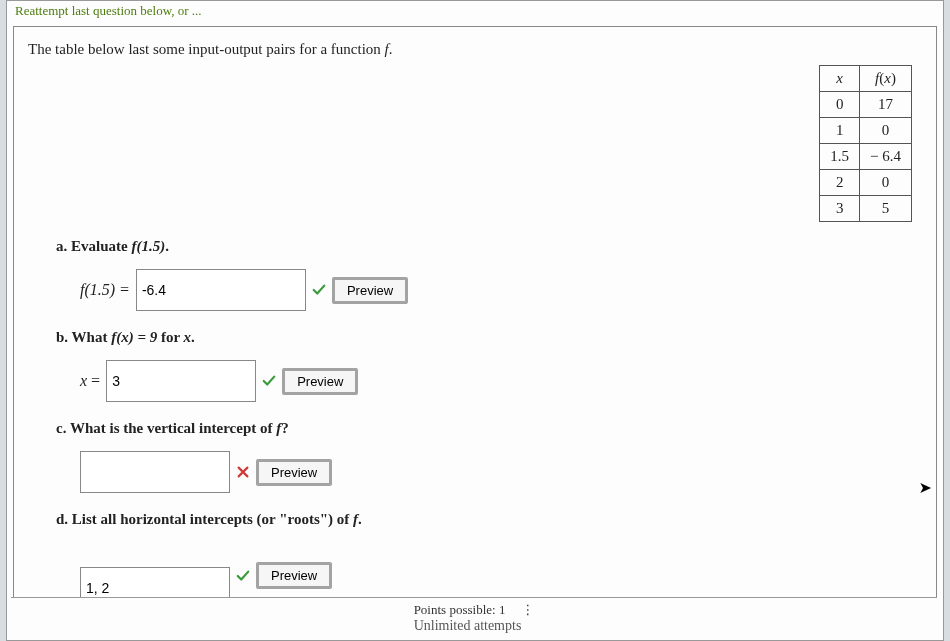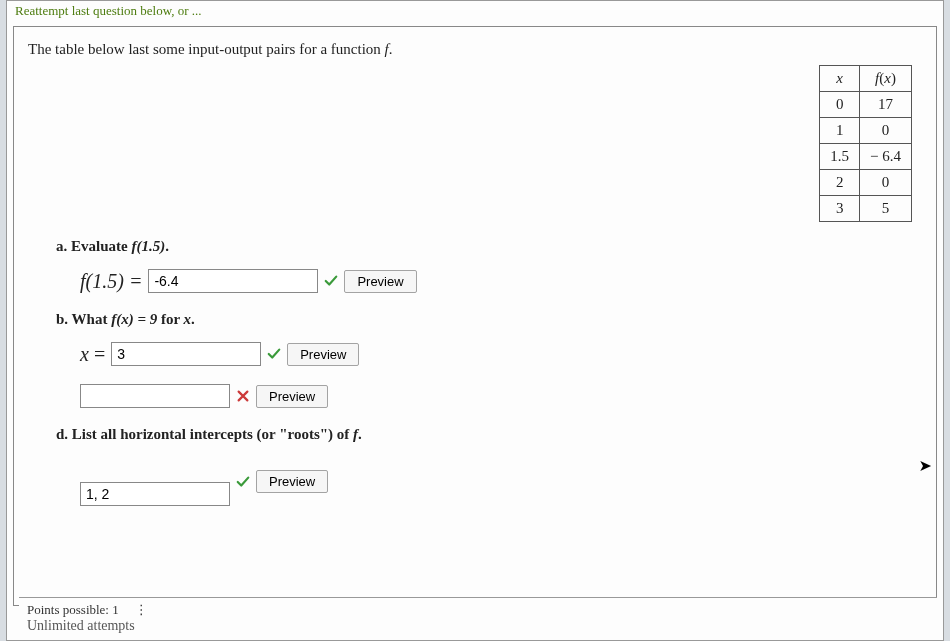--- a/index.html
+++ b/index.html
@@ -55,57 +55,57 @@
   .part { margin-bottom: 18px; }
   .part-label { margin-bottom: 14px; font-weight: bold; }
   .answer-row {
     display: flex;
     align-items: center;
     gap: 6px;
     margin-left: 24px;
     margin-bottom: 6px;
   }
   .answer-row.noexpr { margin-left: 24px; }
-  .expr { font-family: 'Times New Roman', serif; font-size: 20px; }
+  .expr { font-family: 'Times New Roman', serif; font-size: 16px; }
   input[type="text"].ans {
     height: 24px;
-    padding: 2px 5px;
+    padding: 20px 5px;
     font-size: 14px;
     font-family: Arial, sans-serif;
     border: 1px solid #888;
     background: #fff;
   }
   .ans.correct { border: 1px solid #3a9a3a; }
   .ans.wrong   { border: 1px solid #cc3a3a; }
   .mark {
     width: 14px; height: 14px;
     display: inline-flex;
     align-items: center;
     justify-content: center;
   }
   .mark svg { width: 14px; height: 14px; }
   .btn {
     font-family: Arial, sans-serif;
     font-size: 13px;
     background: #f6f6f6;
-    border: 1px solid #a3a3a3;
+    border: 3px solid #a3a3a3;
     border-radius: 2px;
     padding: 3px 12px;
     cursor: pointer;
   }
   .points-bar {
     position: absolute;
-    left: 12px; right: 6px; bottom: 6px;
+    left: 4px; right: 6px; bottom: 6px;
     border-top: 1px solid #999;
     font-size: 13px;
     color: #333;
     padding: 4px 8px 0;
     background: #fdfdfd;
     display: flex;
-    justify-content: flex-start;
+    justify-content: center;
   }
   .cursor-arrow {
     position: absolute;
     right: 4px;
     bottom: 130px;
     font-size: 16px;
     color: #000;
   }
 </style>
 </head>
@@ -182,20 +182,23 @@
           <span class="mark">
             <svg viewBox="0 0 16 16">
                 <path d="M2 8 L6 12 L14 3" stroke="#3a9a3a" stroke-width="2.5" fill="none" stroke-linecap="round" stroke-linejoin="round"></path>
               </svg>
           </span>
           <button class="btn">Preview</button>
         </div>
       </div>
 
       <div class="part">
+        <div class="part-label">
+          <span>c. What is the vertical intercept of </span><span class="math-i">f</span><span>?</span>
+        </div>
         <div class="answer-row noexpr">
           <input type="text" class="ans wrong" style="width: 150px;" value="">
           <span class="mark">
             <svg viewBox="0 0 16 16">
                 <path d="M3 3 L13 13 M13 3 L3 13" stroke="#cc3a3a" stroke-width="2.5" fill="none" stroke-linecap="round"></path>
               </svg>
           </span>
           <button class="btn">Preview</button>
         </div>
       </div>

